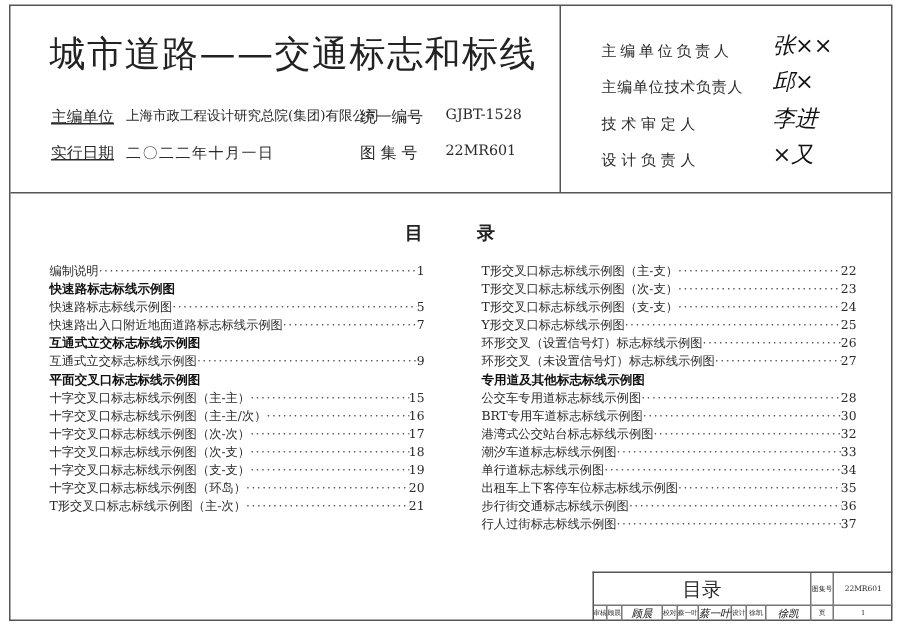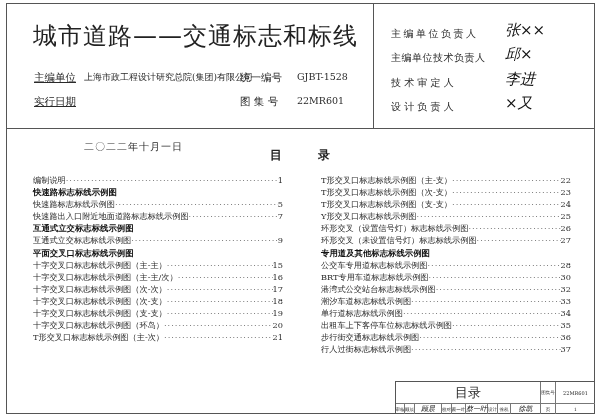--- a/index.html
+++ b/index.html
@@ -19,21 +19,21 @@
   .main-title {
     position: absolute; left: 26px; top: 16px; font-family: "DejaVu Sans", sans-serif;
     font-size: 24px; font-weight: 500; letter-spacing: 1px; color: #222; white-space: nowrap;
   }
   .meta-row { position: absolute; left: 27px; font-size: 10.5px; white-space: nowrap; }
   .meta-row span { position: absolute; white-space: nowrap; }
   .meta-row .k { left: 0; text-decoration: underline; }
   .meta-row .v { left: 50px; font-size: 9px; }
   .meta-row .k2 { left: 206px; }
   .meta-row .v2 { left: 263px; font-size: 9.5px; }
-  .header-right { position: absolute; left: 354px; top: 0; right: 0; height: 100%; }
+  .header-right { position: absolute; left: 364px; top: 0; right: 0; height: 100%; }
   .resp-row { position: absolute; left: 30px; height: 18px; font-size: 10px; white-space: nowrap; }
   .resp-row .role { position: absolute; left: 0; top: 2px; width: 95px; letter-spacing: 0px; }
   .resp-row .sig { position: absolute; left: 114px; top: -4px; font-family: "DejaVu Serif", serif; font-style: italic; font-size: 15px; color: #111; }
   .toc-title { position: absolute; top: 143px; font-size: 12px; font-weight: bold; color: #222; }
   .toc-col { position: absolute; top: 170px; width: 250px; }
   .toc-item { position: relative; height: 12.1px; font-size: 8.2px; line-height: 12px; white-space: nowrap; display: flex; }
   .toc-item .label { flex: 0 0 auto; }
   .toc-item .dots { flex: 1 1 auto; overflow: hidden; color: #444; letter-spacing: 1px; }
   .toc-item .dots::before { content: "································································································"; }
   .toc-item .page { flex: 0 0 auto; font-size: 8.2px; }
@@ -57,21 +57,21 @@
     <div class="header-left">
       <div class="main-title">城市道路——交通标志和标线</div>
       <div class="meta-row" style="top:67px;">
         <span class="k">主编单位</span>
         <span class="v">上海市政工程设计研究总院(集团)有限公司</span>
         <span class="k2">统一编号</span>
         <span class="v2">GJBT-1528</span>
       </div>
       <div class="meta-row" style="top:91px;">
         <span class="k">实行日期</span>
-        <span class="v" style="font-size:10px;letter-spacing:1px;margin-top:45px;">二〇二二年十月一日</span>
+        <span class="v" style="font-size:10px;letter-spacing:1px;">二〇二二年十月一日</span>
         <span class="k2">图 集 号</span>
         <span class="v2">22MR601</span>
       </div>
     </div>
     <div class="header-right">
       <div class="resp-row" style="top:21px;">
         <span class="role" style="letter-spacing:2.5px;">主编单位负责人</span>
         <span class="sig">张××</span>
       </div>
       <div class="resp-row" style="top:45px;">

